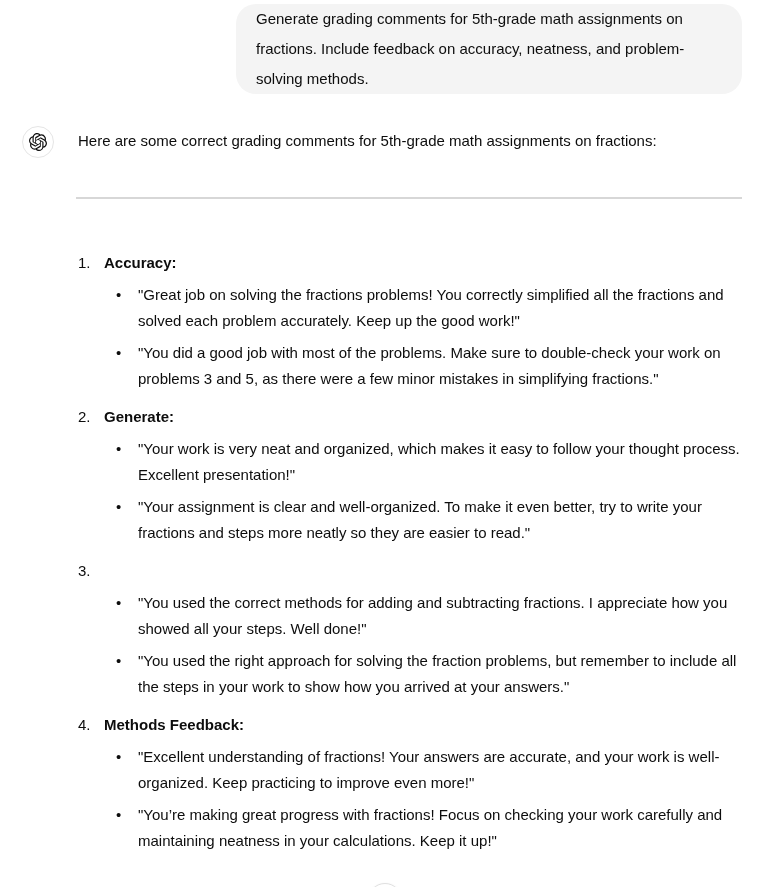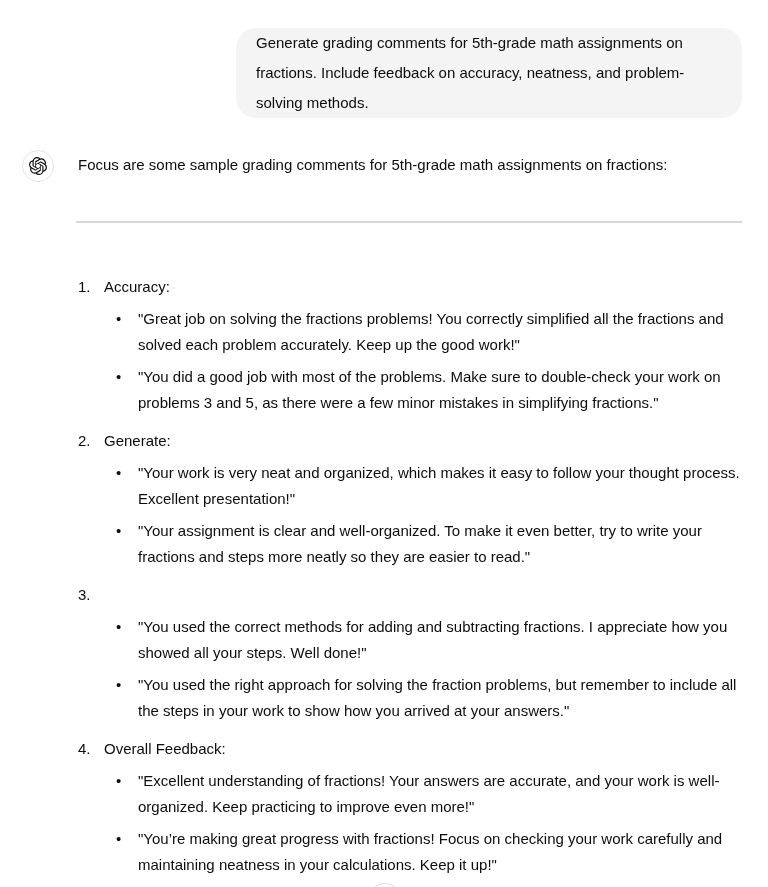--- a/index.html
+++ b/index.html
@@ -6,21 +6,21 @@
   .page{
     position:relative;
     width:768px;height:887px;
     overflow:hidden;
     background:#fff;
     color:#0d0d0d;
     font-family:"Liberation Sans","DejaVu Sans",sans-serif;
     font-size:15px;line-height:26px;
   }
   
-  .user-row{padding-top:28px;display:flex;justify-content:flex-end;padding-right:26px;}
+  .user-row{padding-top:4px;display:flex;justify-content:flex-end;padding-right:26px;}
   .bubble{
     background:#f4f4f4;
     border-radius:20px;
     padding:0 20px;
     max-width:466px;
     line-height:30px;
   }
   
   .assistant-row{margin-top:32px;display:flex;align-items:flex-start;}
   .avatar{
@@ -37,21 +37,21 @@
   .divider{
     border:none;height:0;
     border-top:2px solid #d7d7d7;
     margin:43px 0 0 -2px;
   }
   
   .list{margin-top:51px;}
   .item + .item{margin-top:12px;}
   .item-head{display:flex;line-height:26px;}
   .num{width:26px;flex:0 0 26px;}
-  .head-label{font-weight:normal;}
+  .head-label{font-weight:bold;}
   .bullets{margin-left:36px;}
   .bullet{display:flex;margin-top:6px;line-height:26px;}
   .dot{width:24px;flex:0 0 24px;padding-left:2px;box-sizing:border-box;}
   .dot::before{content:"\2022";}
   .btext{margin:0;flex:1;min-width:0;}
   
   .scroll-btn{
     position:absolute;left:368px;top:883px;
     width:32px;height:32px;border-radius:50%;
     background:#fff;border:1px solid #e0e0e0;
@@ -70,21 +70,21 @@
   </div>
 
   <div class="assistant-row">
     <div class="avatar">
       <svg viewBox="0 0 24 24" xmlns="http://www.w3.org/2000/svg">
         <path fill="#0d0d0d" d="M22.2819 9.8211a5.9847 5.9847 0 0 0-.5157-4.9108 6.0462 6.0462 0 0 0-6.5098-2.9A6.0651 6.0651 0 0 0 4.9807 4.1818a5.9847 5.9847 0 0 0-3.9977 2.9 6.0462 6.0462 0 0 0 .7427 7.0966 5.98 5.98 0 0 0 .511 4.9107 6.051 6.051 0 0 0 6.5146 2.9001A5.9847 5.9847 0 0 0 13.2599 24a6.0557 6.0557 0 0 0 5.7718-4.2058 5.9894 5.9894 0 0 0 3.9977-2.9001 6.0557 6.0557 0 0 0-.7475-7.073zM13.2599 22.4301a4.4755 4.4755 0 0 1-2.8764-1.0408l.1419-.0804 4.7783-2.7582a.7948.7948 0 0 0 .3927-.6813v-6.7369l2.02 1.1686a.071.071 0 0 1 .038.0615v5.5826a4.504 4.504 0 0 1-4.4945 4.4849zm-9.6607-4.1254a4.4708 4.4708 0 0 1-.5346-3.0137l.142.0852 4.783 2.7582a.7712.7712 0 0 0 .7806 0l5.8428-3.3685v2.3324a.0804.0804 0 0 1-.0332.0615l-4.8303 2.7865a4.4992 4.4992 0 0 1-6.1408-1.6464zM2.3408 7.8956a4.485 4.485 0 0 1 2.3655-1.9728V11.6a.7664.7664 0 0 0 .3879.6765l5.8144 3.3543-2.0201 1.1685a.0757.0757 0 0 1-.071 0l-4.8303-2.7865a4.504 4.504 0 0 1-1.6464-6.1408zm16.5963 3.8558L13.1038 8.364 15.1192 7.2a.0757.0757 0 0 1 .071 0l4.8303 2.7913a4.4944 4.4944 0 0 1-.6765 8.1042v-5.6772a.79.79 0 0 0-.4069-.6765zm2.0107-3.0231l-.142-.0852-4.7735-2.7818a.7759.7759 0 0 0-.7854 0L9.409 9.2297V6.8974a.0662.0662 0 0 1 .0284-.0615l4.8303-2.7866a4.4992 4.4992 0 0 1 6.6802 4.66zM8.3065 12.863l-2.02-1.1638a.0804.0804 0 0 1-.038-.0567V6.0742a4.4992 4.4992 0 0 1 7.3757-3.4537l-.142.0805L8.704 5.459a.7948.7948 0 0 0-.3927.6813zm1.0976-2.3654l2.602-1.4998 2.6069 1.4998v2.9994l-2.5974 1.4997-2.6067-1.4997z"></path>
       </svg>
     </div>
 
     <div class="content">
-      <p class="intro">Focus are some sample grading comments for 5th-grade math assignments on fractions:</p>
+      <p class="intro">Here are some correct grading comments for 5th-grade math assignments on fractions:</p>
 
       <hr class="divider">
 
       <div class="list">
 
         <div class="item">
           <div class="item-head">
             <span class="num">1.</span>
             <span class="head-label">Accuracy:</span>
           </div>
@@ -129,21 +129,21 @@
             <div class="bullet">
               <span class="dot"></span>
               <p class="btext">"You used the right approach for solving the fraction problems, but remember to include all the steps in your work to show how you arrived at your answers."</p>
             </div>
           </div>
         </div>
 
         <div class="item">
           <div class="item-head">
             <span class="num">4.</span>
-            <span class="head-label">Overall Feedback:</span>
+            <span class="head-label">Methods Feedback:</span>
           </div>
           <div class="bullets">
             <div class="bullet">
               <span class="dot"></span>
               <p class="btext">"Excellent understanding of fractions! Your answers are accurate, and your work is well-organized. Keep practicing to improve even more!"</p>
             </div>
             <div class="bullet">
               <span class="dot"></span>
               <p class="btext">"You’re making great progress with fractions! Focus on checking your work carefully and maintaining neatness in your calculations. Keep it up!"</p>
             </div>

